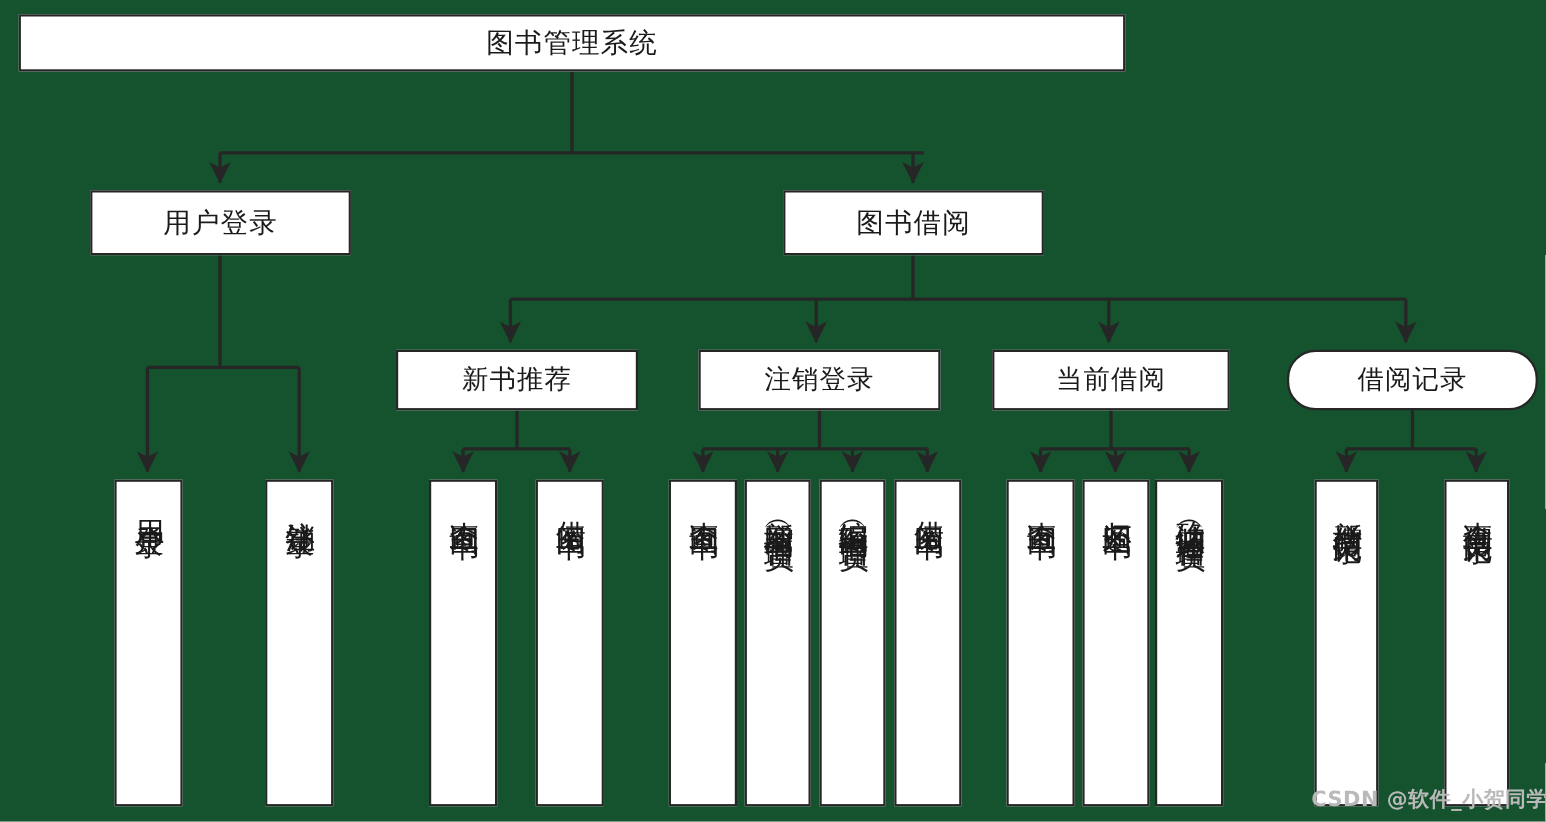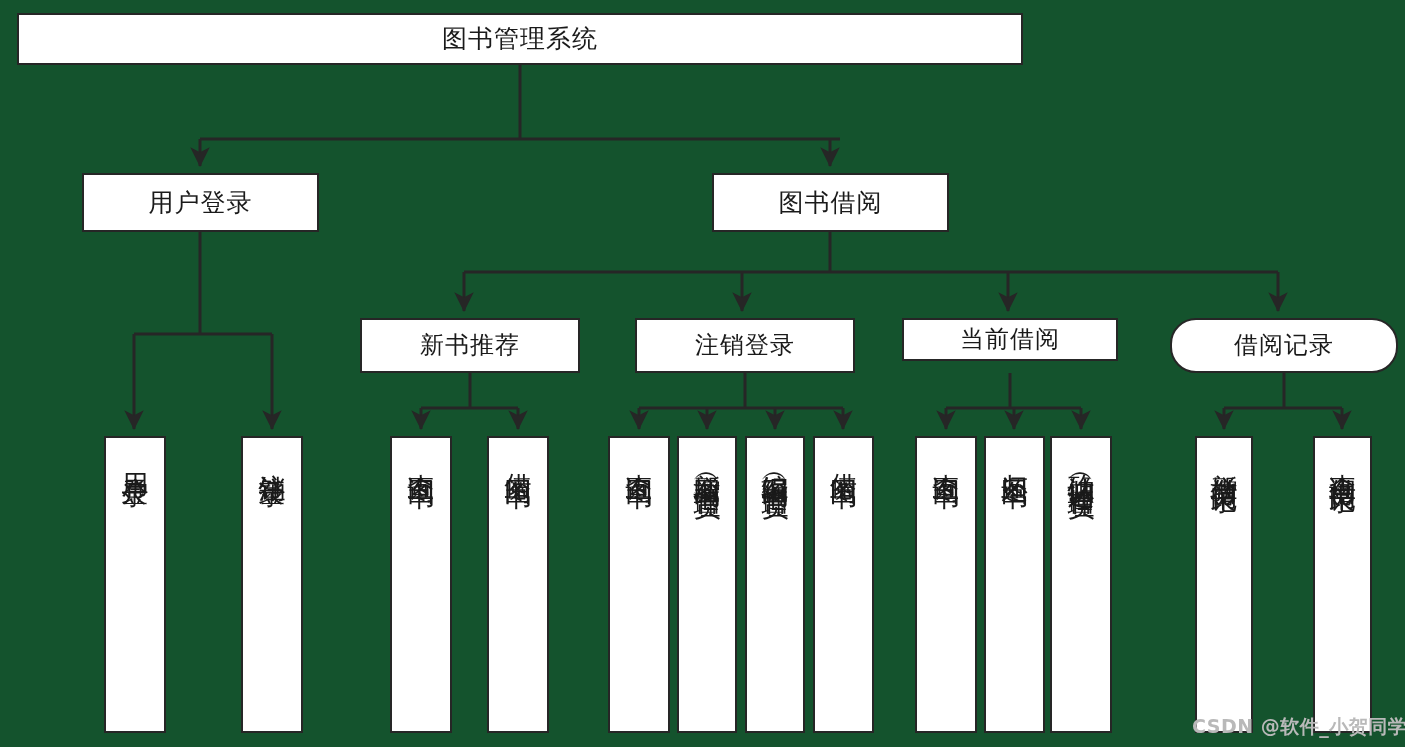--- a/index.html
+++ b/index.html
@@ -125,21 +125,21 @@
   <div class="node h-node" id="n-l2-1" style="left: 712px; top: 173px; width: 237px; height: 59px;">
     <span class="lbl">图书借阅</span>
   </div>
 
   <div class="node h-node small" id="n-l3-0" style="left: 360px; top: 318px; width: 220px; height: 55px;">
     <span class="lbl">新书推荐</span>
   </div>
   <div class="node h-node small" id="n-l3-1" style="left: 635px; top: 318px; width: 220px; height: 55px;">
     <span class="lbl">注销登录</span>
   </div>
-  <div class="node h-node small" id="n-l3-2" style="left: 902px; top: 318px; width: 216px; height: 43px;">
+  <div class="node h-node small" id="n-l3-2" style="left: 902px; top: 318px; width: 216px; height: 55px;">
     <span class="lbl">当前借阅</span>
   </div>
   <div class="node h-node small" id="n-l3-3" style="left: 1170px; top: 318px; width: 228px; height: 55px; border-radius: 26px;">
     <span class="lbl">借阅记录</span>
   </div>
 
   <div class="node v-node" id="n-lf-0" style="left: 104px; top: 436px; width: 62px; height: 297px;">
     <span class="lbl">用户登录</span>
   </div>
   <div class="node v-node" id="n-lf-1" style="left: 241px; top: 436px; width: 62px; height: 297px;">

